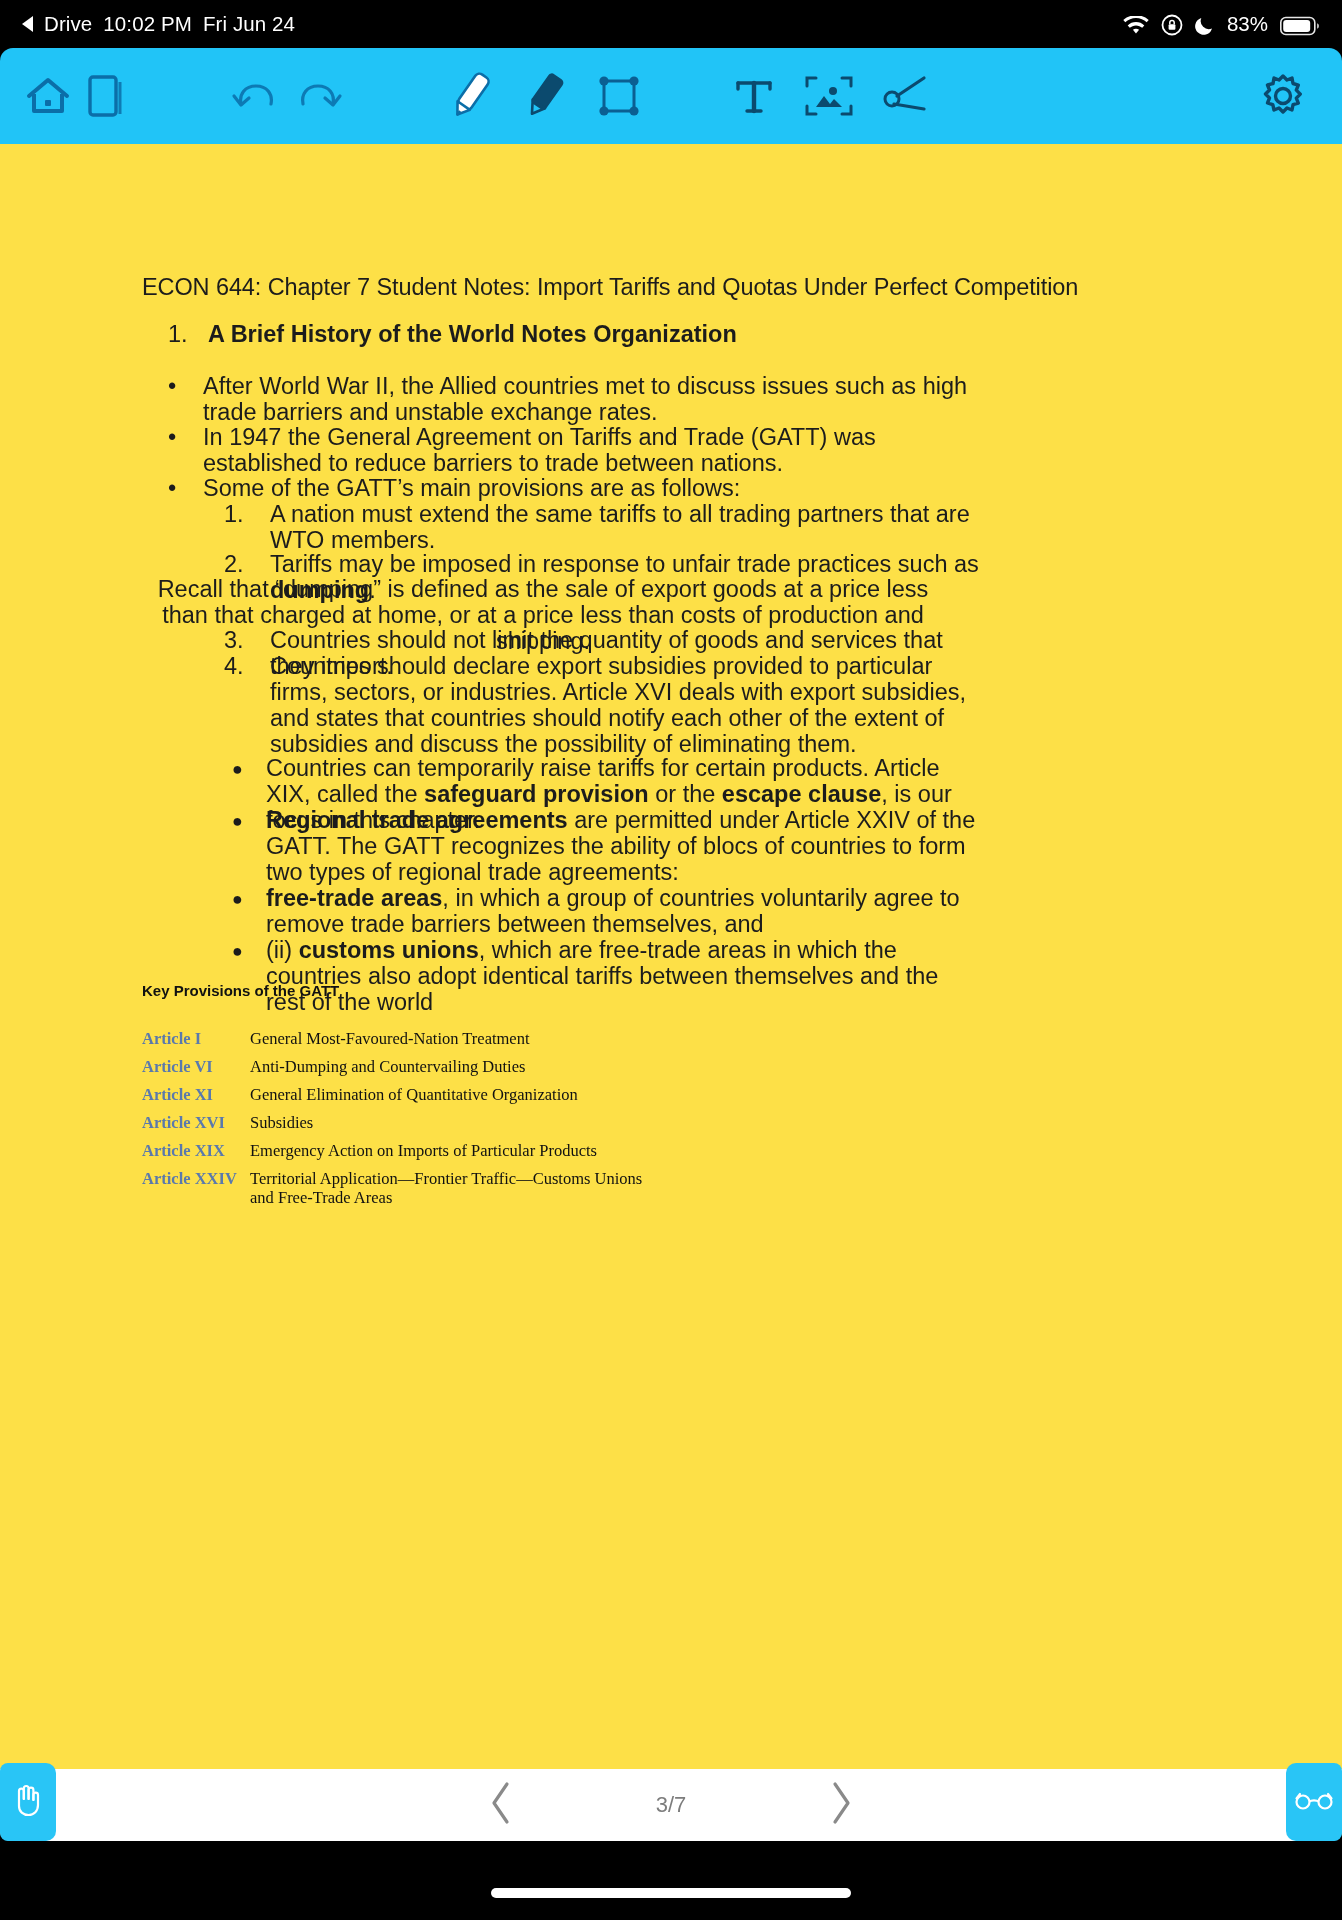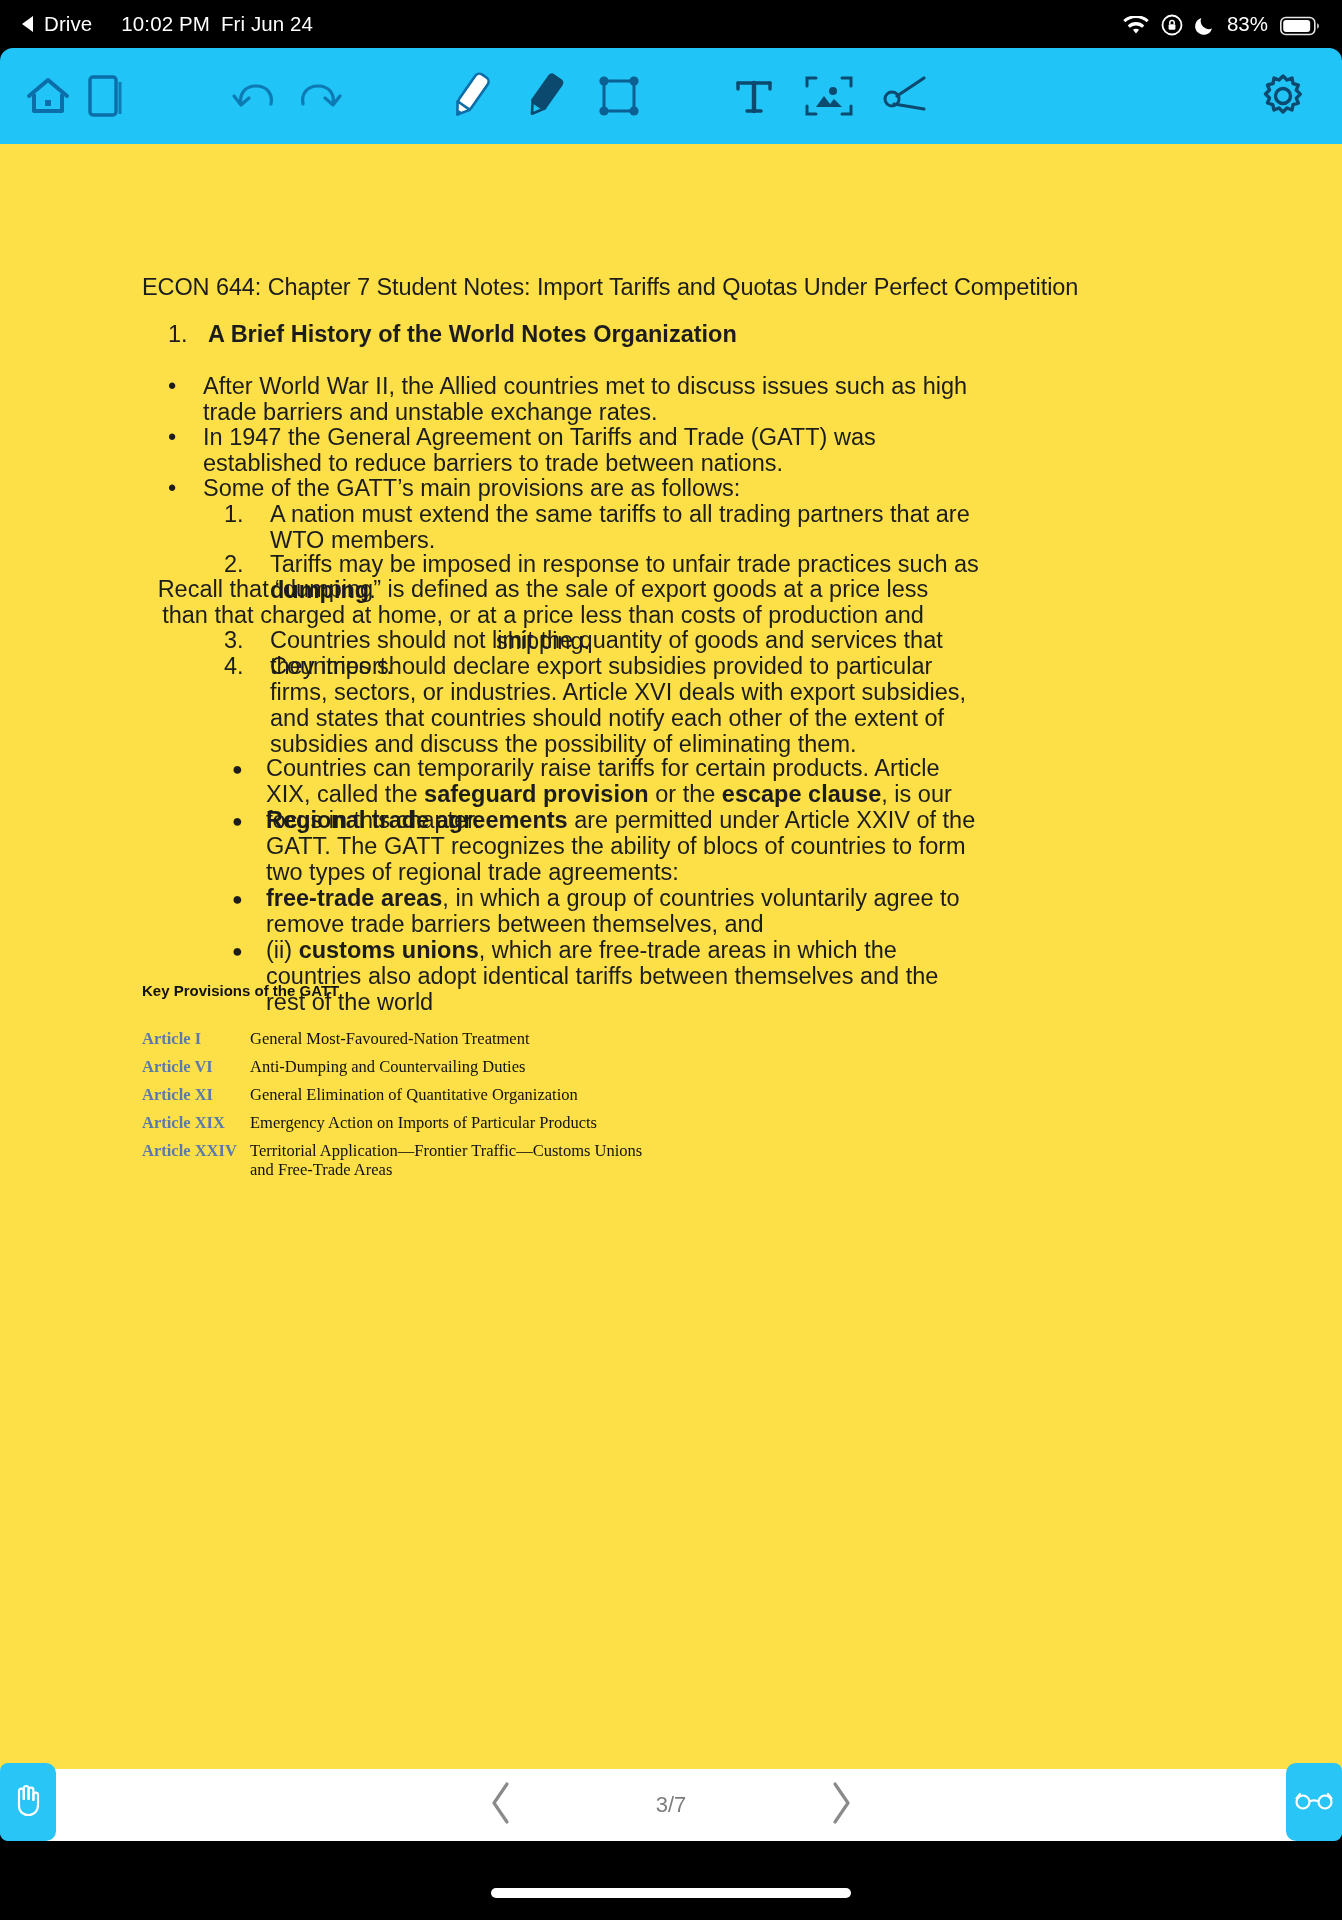--- a/index.html
+++ b/index.html
@@ -100,21 +100,21 @@
     bottom:22px; width:360px; height:10px; background:#fff; border-radius:6px;
   }
 </style>
 </head>
 <body>
 
 <div id="status-bar">
   <div id="status-left">
     <span class="back-tri"></span>
     <span class="sb-txt">Drive</span>
-    <span class="sb-txt" style="margin-left:18px;">10:02 PM</span>
+    <span class="sb-txt" style="">10:02 PM</span>
     <span class="sb-txt" style="margin-left:0;">Fri Jun 24</span>
   </div>
   <div id="status-right">
     <span>
       <svg width="26" height="20" viewBox="0 0 26 20">
           <path d="M13 17.4l3.1-3.6c-1.7-1.5-4.5-1.5-6.2 0L13 17.4z" fill="#fff"></path>
           <path d="M13 9.4c2.4 0 4.6.9 6.2 2.4l2.1-2.4C19.1 7.3 16.2 6.1 13 6.1S6.9 7.3 4.7 9.4l2.1 2.4C8.4 10.3 10.6 9.4 13 9.4z" fill="#fff"></path>
           <path d="M13 2.1c4.1 0 7.9 1.6 10.7 4.2l2-2.3C22.4 1 17.9-.8 13-.8S3.6 1 .3 4l2 2.3C5.1 3.7 8.9 2.1 13 2.1z" fill="#fff"></path>
         </svg>
     </span>
@@ -360,20 +360,24 @@
             <td class="art">Article I</td>
             <td class="desc">General Most-Favoured-Nation Treatment</td>
           </tr>
           <tr>
             <td class="art">Article VI</td>
             <td class="desc">Anti-Dumping and Countervailing Duties</td>
           </tr>
           <tr>
             <td class="art">Article XI</td>
             <td class="desc">General Elimination of Quantitative Organization</td>
+          </tr>
+          <tr>
+            <td class="art">Article XVI</td>
+            <td class="desc">Subsidies</td>
           </tr>
           <tr>
             <td class="art">Article XIX</td>
             <td class="desc">Emergency Action on Imports of Particular Products</td>
           </tr>
           <tr>
             <td class="art">Article XXIV</td>
             <td class="desc">Territorial Application—Frontier Traffic—Customs Unions and Free-Trade Areas</td>
           </tr>
         </tbody>

